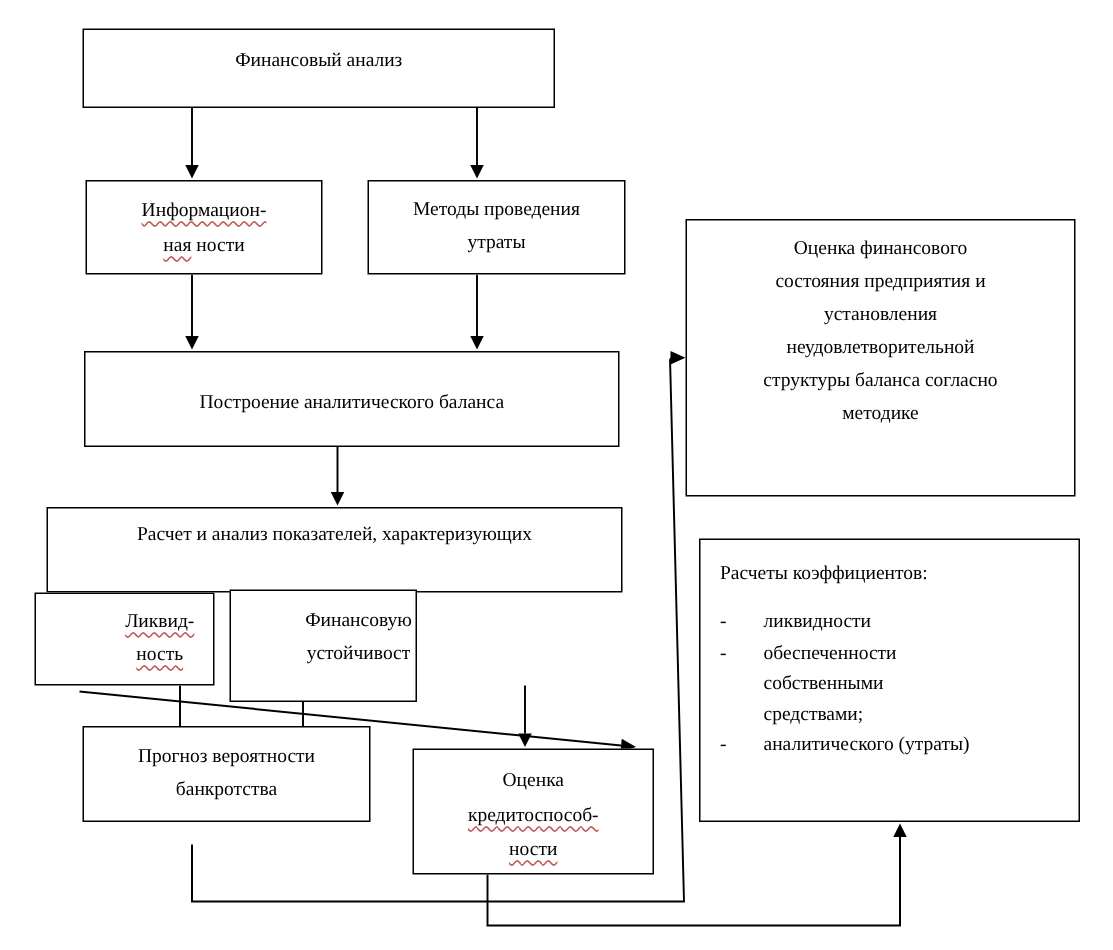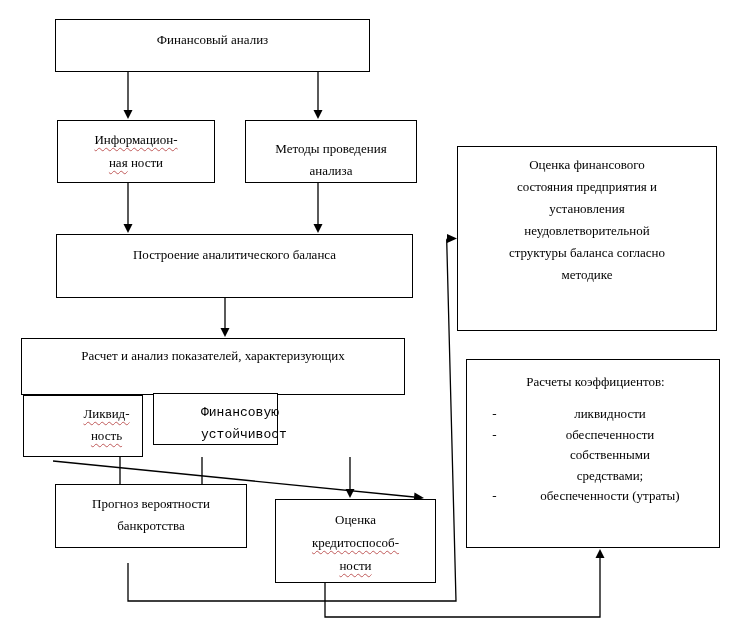--- a/index.html
+++ b/index.html
@@ -18,30 +18,30 @@
     text-decoration-line:underline;
     text-decoration-style:wavy;
     text-decoration-color:#c05a5a;
     text-decoration-thickness:1px;
     text-underline-offset:3px;
     text-decoration-skip-ink:none;
   }
   
   .b1{left:55px;top:19px;width:315px;height:53px;padding-top:9px;}
   .b2{left:57px;top:120px;width:158px;height:63px;padding-top:7px;line-height:23px;}
-  .b3{left:245px;top:120px;width:172px;height:63px;padding-top:17px;}
-  .b4{left:56px;top:234px;width:357px;height:64px;padding-top:9px;}
-  .b5{left:21px;top:338px;width:384px;height:57px;padding-top:6px;}
+  .b3{left:245px;top:120px;width:172px;height:63px;padding-top:7px;}
+  .b4{left:56px;top:234px;width:357px;height:64px;padding-top:22px;}
+  .b5{left:31px;top:338px;width:384px;height:57px;padding-top:6px;}
   .b5a{left:23px;top:395px;width:120px;height:62px;padding-top:7px;}
-  .b5b{left:153px;top:393px;width:125px;height:52px;padding-top:8px;font-family:Liberation Mono, monospace;}
+  .b5b{left:153px;top:393px;width:125px;height:75px;padding-top:8px;}
   .b5c{left:284px;top:393px;width:149px;height:64px;padding-top:8px;}
   .b6{left:55px;top:484px;width:192px;height:64px;padding-top:8px;}
   .b7{left:275px;top:499px;width:161px;height:84px;padding-top:8px;line-height:23px;}
   .b8{left:457px;top:146px;width:260px;height:185px;padding-top:7px;}
-  .b9{left:466px;top:359px;width:254px;height:189px;text-align:center;padding:11px 8px 0 13px;}
+  .b9{left:466px;top:359px;width:254px;height:189px;text-align:left;padding:11px 8px 0 13px;}
   .b9-title{margin-bottom:11px;}
   .b9-row{display:grid;grid-template-columns:29px 1fr;line-height:20.5px;}
 </style>
 </head>
 <body>
 
 <div class="canvas">
 
   <svg class="lines" width="742" height="633" viewBox="0 0 742 633" fill="none" stroke="#000" stroke-width="1.3">
 
@@ -83,21 +83,21 @@
     <div>Финансовый анализ</div>
   </div>
 
   <div class="box b2">
     <div><span class="sq">Информацион-</span></div>
     <div><span class="sq">ная</span> <span>ности</span></div>
   </div>
 
   <div class="box b3">
     <div>Методы проведения</div>
-    <div>анализа</div>
+    <div>утраты</div>
   </div>
 
   <div class="box b4">
     <div>Построение аналитического баланса</div>
   </div>
 
   <div class="box b5">
     <div>Расчет и анализ показателей, характеризующих</div>
   </div>
 
@@ -145,20 +145,20 @@
     <div class="b9-row">
       <span></span>
         <span>собственными</span>
     </div>
     <div class="b9-row">
       <span></span>
         <span>средствами;</span>
     </div>
     <div class="b9-row">
       <span>-</span>
-        <span>обеспеченности (утраты)</span>
+        <span>аналитического (утраты)</span>
     </div>
     <div class="b9-row">
       <span></span>
     </div>
   </div>
 
 </div>
 
 </body></html>

